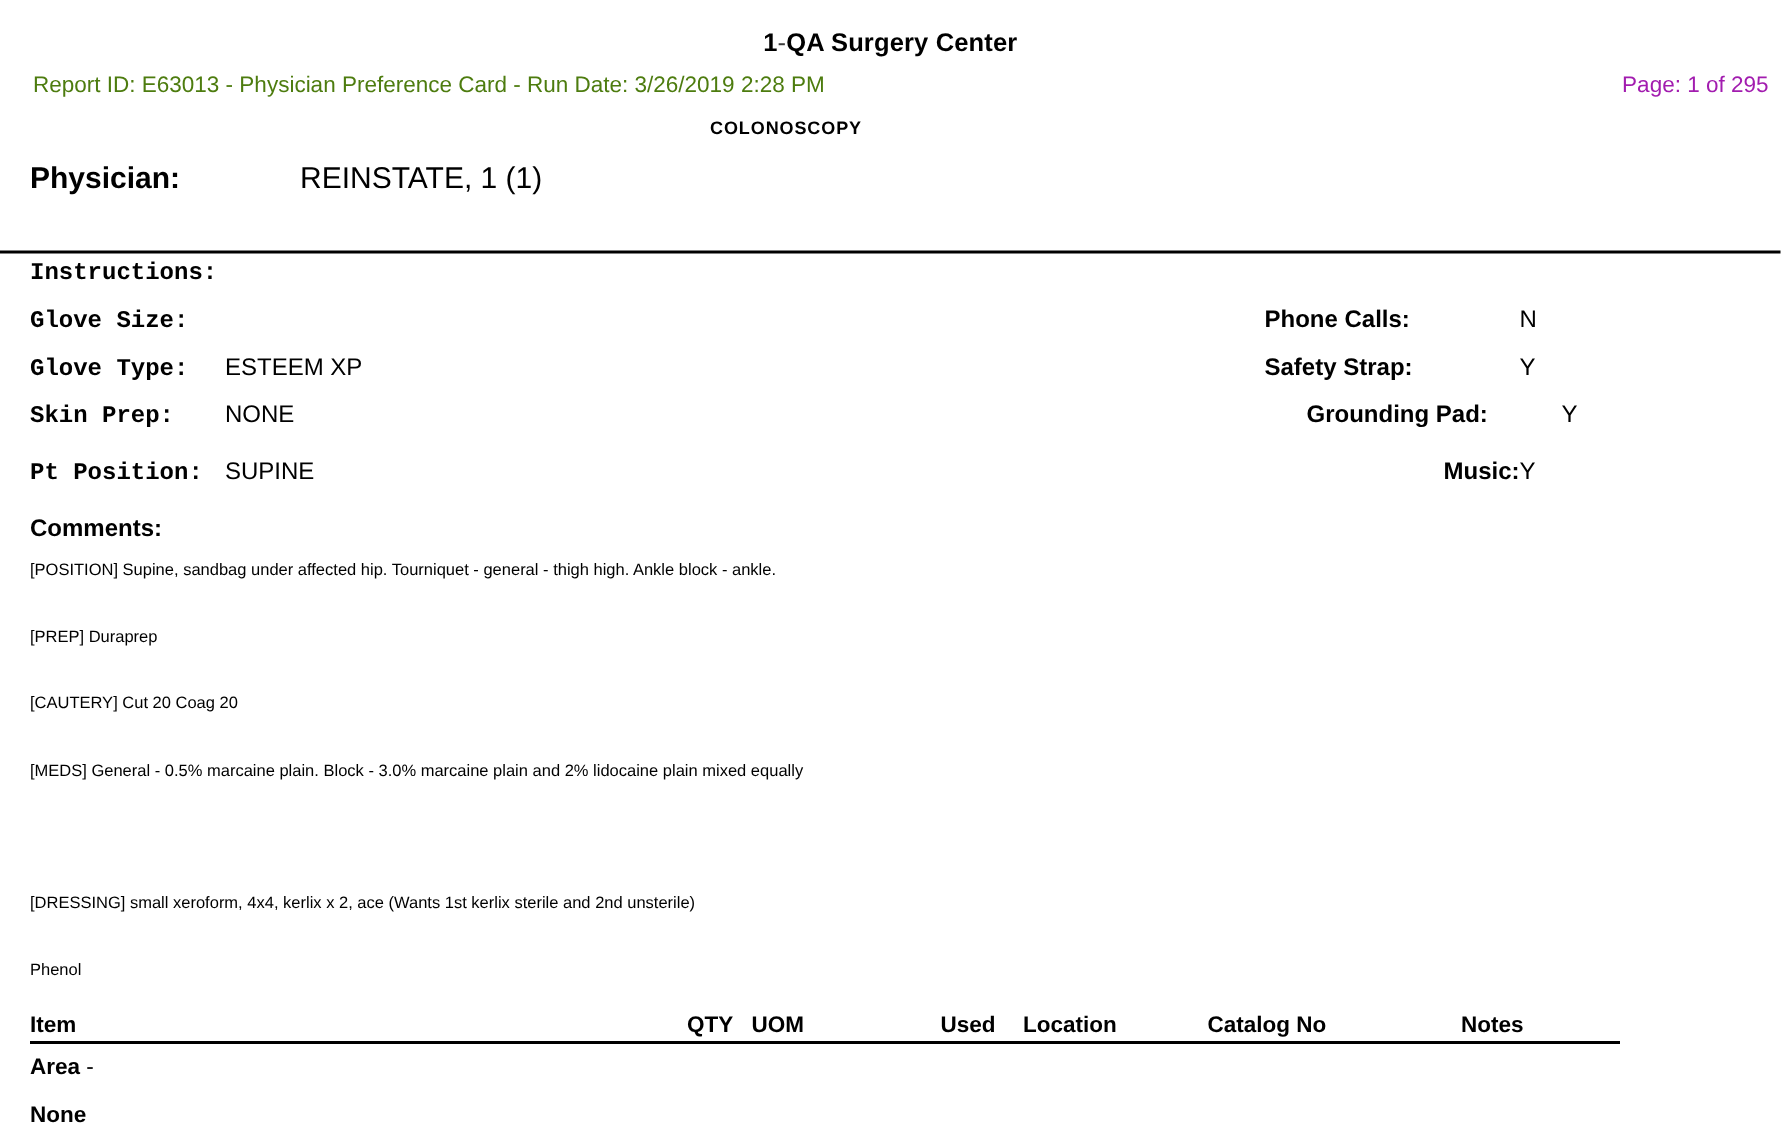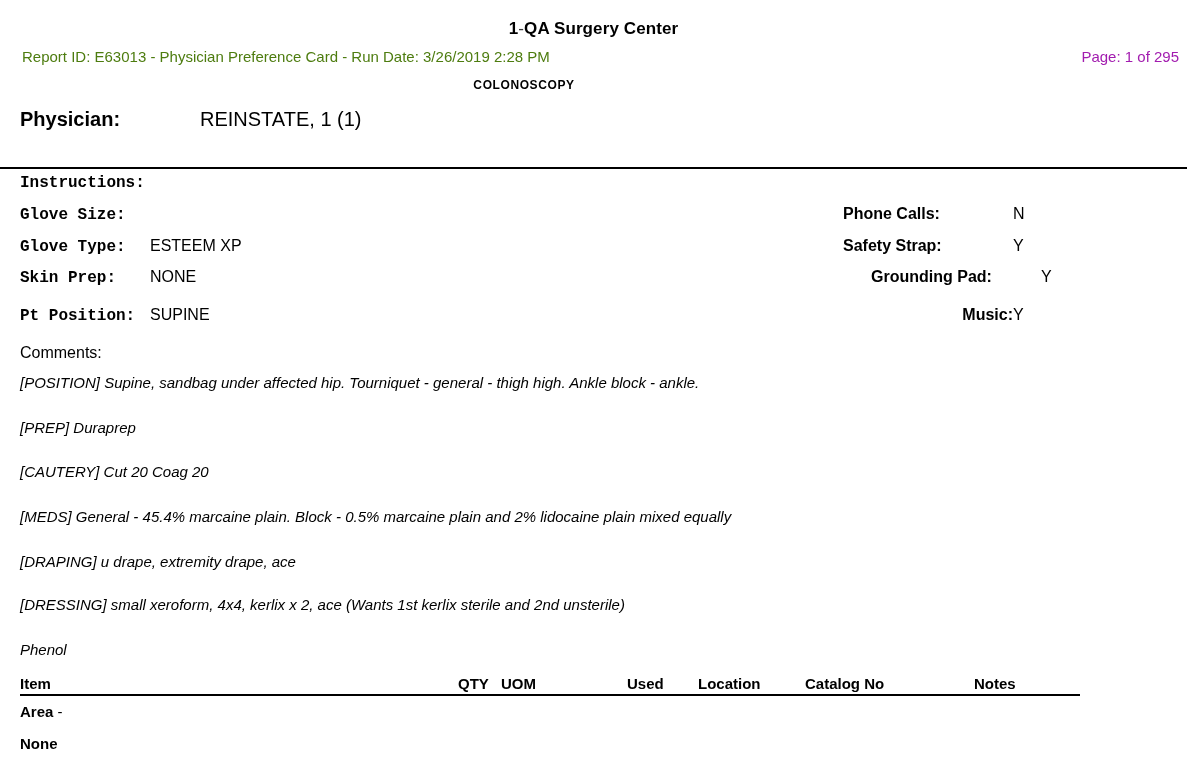--- a/index.html
+++ b/index.html
@@ -135,29 +135,28 @@
   #r-safety       { top: 237px; }
   #r-ground       { top: 268px; margin-left: 28px; }
   #r-music        { top: 306px; text-align: right; }
 
   
   .comments-label {
     position: absolute;
     left: 20px;
     top: 344px;
     font-size: 16px;
-    font-weight: normal;
+    font-weight: bold;
   }
   .comment-line {
     position: absolute;
     left: 20px;
-    font-size: 15px;
-    font-weight: normal;
-    white-space: nowrap;
-    font-style: italic;
+    font-size: 11px;
+    font-weight: normal;
+    white-space: nowrap;
   }
   .cl-0 { top: 374px; }
   .cl-1 { top: 419px; }
   .cl-2 { top: 463px; }
   .cl-3 { top: 508px; }
   .cl-4 { top: 553px; }
   .cl-5 { top: 596px; }
   .cl-6 { top: 641px; }
 
   
@@ -172,21 +171,21 @@
   }
   .table-head .th {
     position: absolute;
     top: 0;
     white-space: nowrap;
   }
   .th-item     { left: 0px; }
   .th-qty      { left: 438px; }
   .th-uom      { left: 481px; }
   .th-used     { left: 607px; }
-  .th-location { left: 662px; margin-left: 16px; }
+  .th-location { left: 662px; }
   .th-catalog  { left: 785px; }
   .th-notes    { left: 954px; }
 
   .hr-table {
     position: absolute;
     top: 694px;
     left: 20px;
     width: 1060px;
     height: 0;
     border-top: 2px solid #000;
@@ -254,22 +253,21 @@
   </div>
   <div class="field-right" id="r-music">
     <span class="flabel">Music:</span><span class="fvalue">Y</span>
   </div>
 
   <div class="comments-label">Comments:</div>
 
   <div class="comment-line cl-0">[POSITION] Supine, sandbag under affected hip.  Tourniquet - general - thigh high.  Ankle block - ankle.</div>
   <div class="comment-line cl-1">[PREP] Duraprep</div>
   <div class="comment-line cl-2">[CAUTERY] Cut 20 Coag 20</div>
-  <div class="comment-line cl-3">[MEDS] General - 45.4% marcaine plain.  Block - 0.5% marcaine plain and 2% lidocaine plain mixed equally</div>
-  <div class="comment-line cl-4">[DRAPING] u drape, extremity drape, ace</div>
+  <div class="comment-line cl-3">[MEDS] General - 0.5% marcaine plain.  Block - 3.0% marcaine plain and 2% lidocaine plain mixed equally</div>
   <div class="comment-line cl-5">[DRESSING] small xeroform, 4x4, kerlix x 2, ace  (Wants 1st kerlix sterile and 2nd unsterile)</div>
   <div class="comment-line cl-6">Phenol</div>
 
   <div class="table-head">
     <span class="th th-item">Item</span>
     <span class="th th-qty">QTY</span>
     <span class="th th-uom">UOM</span>
     <span class="th th-used">Used</span>
     <span class="th th-location">Location</span>
     <span class="th th-catalog">Catalog No</span>

